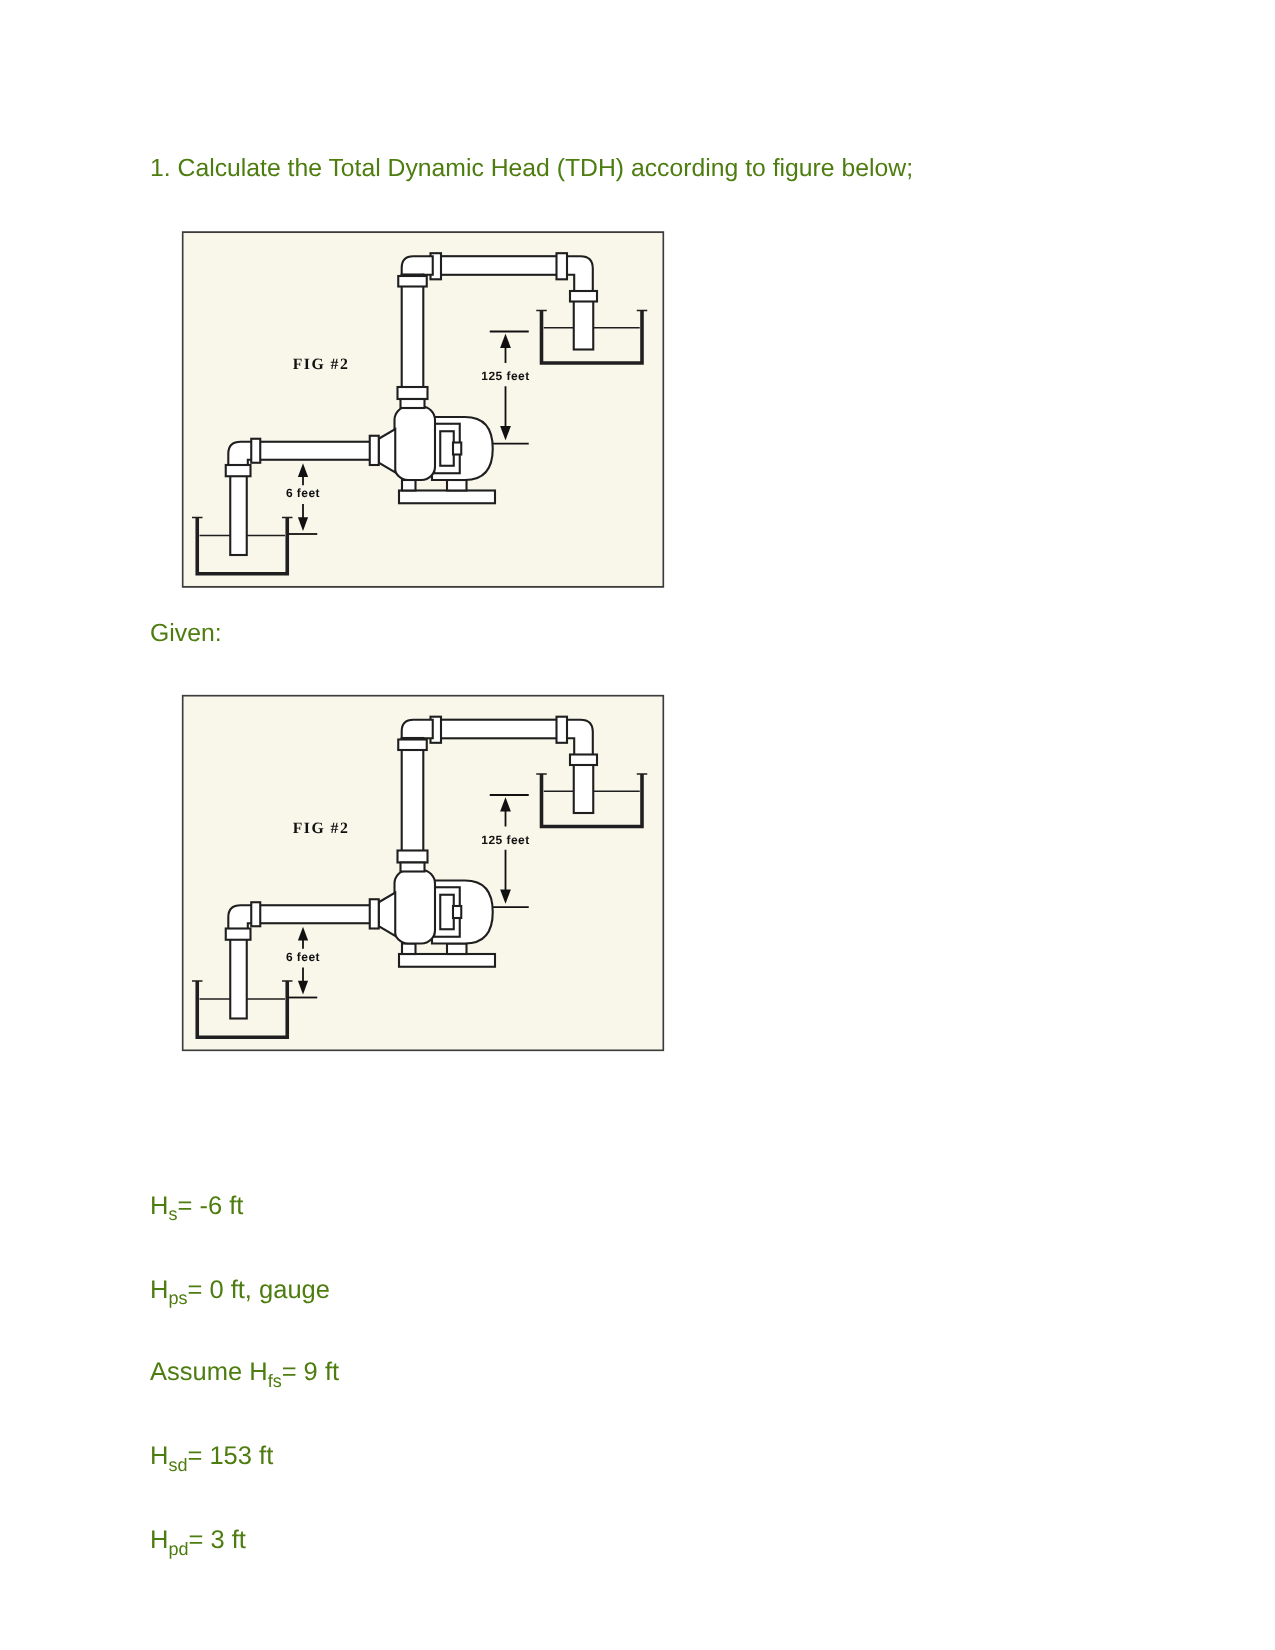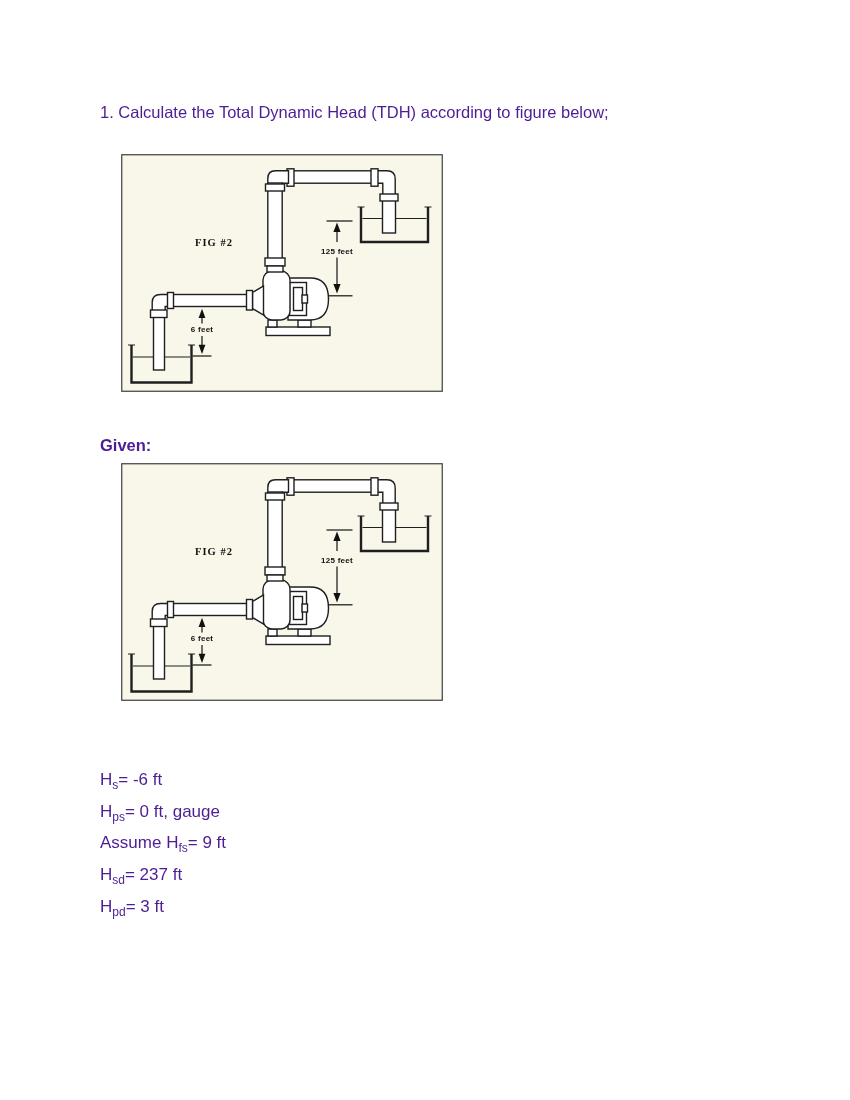--- a/index.html
+++ b/index.html
@@ -2,51 +2,50 @@
 <html><head>
 <meta charset="utf-8">
 <style>
   html, body { margin: 0; padding: 0; background: #ffffff; }
   .page {
     position: relative;
     width: 736px;
     height: 1100px;
     background: #ffffff;
     font-family: "Liberation Sans", sans-serif;
-    color: #4c1d95;
+    color: #4d7c0f;
     overflow: hidden;
   }
   .title {
     position: absolute;
     left: 100px;
     top: 101px;
     font-size: 16.5px;
     line-height: 22px;
     white-space: nowrap;
   }
   .given-label {
     position: absolute;
     left: 100px;
-    top: 434px;
+    top: 411px;
     font-size: 16.5px;
     line-height: 22px;
-    font-weight: bold;
   }
   .figure-box { position: absolute; left: 121px; width: 322px; height: 238px; }
   .figure-box.first  { top: 154px; }
   .figure-box.second { top: 463px; }
   .fig-svg { display: block; width: 322px; height: 238px; }
 
   .given-list {
     position: absolute;
     left: 100px;
     top: 764px;
     font-size: 17px;
   }
-  .given-line { line-height: 31.7px; height: 31.7px; white-space: nowrap; }
+  .given-line { line-height: 31.7px; height: 31.7px; white-space: nowrap; margin-top: 24px; }
   .given-line sub { font-size: 12px; }
 
   
   .fig-bg    { stroke: #3d3d3d; stroke-width: 1.2; }
   .pipe      { fill: #ffffff; stroke: #1f1f1f; stroke-width: 1.4; }
   .tankwall  { fill: none; stroke: #1f1f1f; stroke-width: 2.4; }
   .thinln    { fill: none; stroke: #1f1f1f; stroke-width: 1.1; }
   .dimln     { fill: none; stroke: #111111; stroke-width: 1.2; }
   .arrowhead { fill: #111111; stroke: none; }
   .dim-text  { font: bold 8px "Liberation Sans", sans-serif; fill: #111111; letter-spacing: 0.3px; }
@@ -152,17 +151,17 @@
   <div class="figure-box second">
     <svg class="fig-svg" viewBox="0 0 322 238">
       <use href="#pump-fig"></use>
     </svg>
   </div>
 
   <div class="given-list">
     <div class="given-line"><span>H</span><sub>s</sub><span>= -6 ft</span></div>
     <div class="given-line"><span>H</span><sub>ps</sub><span>= 0 ft, gauge</span></div>
     <div class="given-line"><span>Assume H</span><sub>fs</sub><span>= 9 ft</span></div>
-    <div class="given-line"><span>H</span><sub>sd</sub><span>= 237 ft</span></div>
+    <div class="given-line"><span>H</span><sub>sd</sub><span>= 153 ft</span></div>
     <div class="given-line"><span>H</span><sub>pd</sub><span>= 3 ft</span></div>
   </div>
 
 </div>
 
 </body></html>

